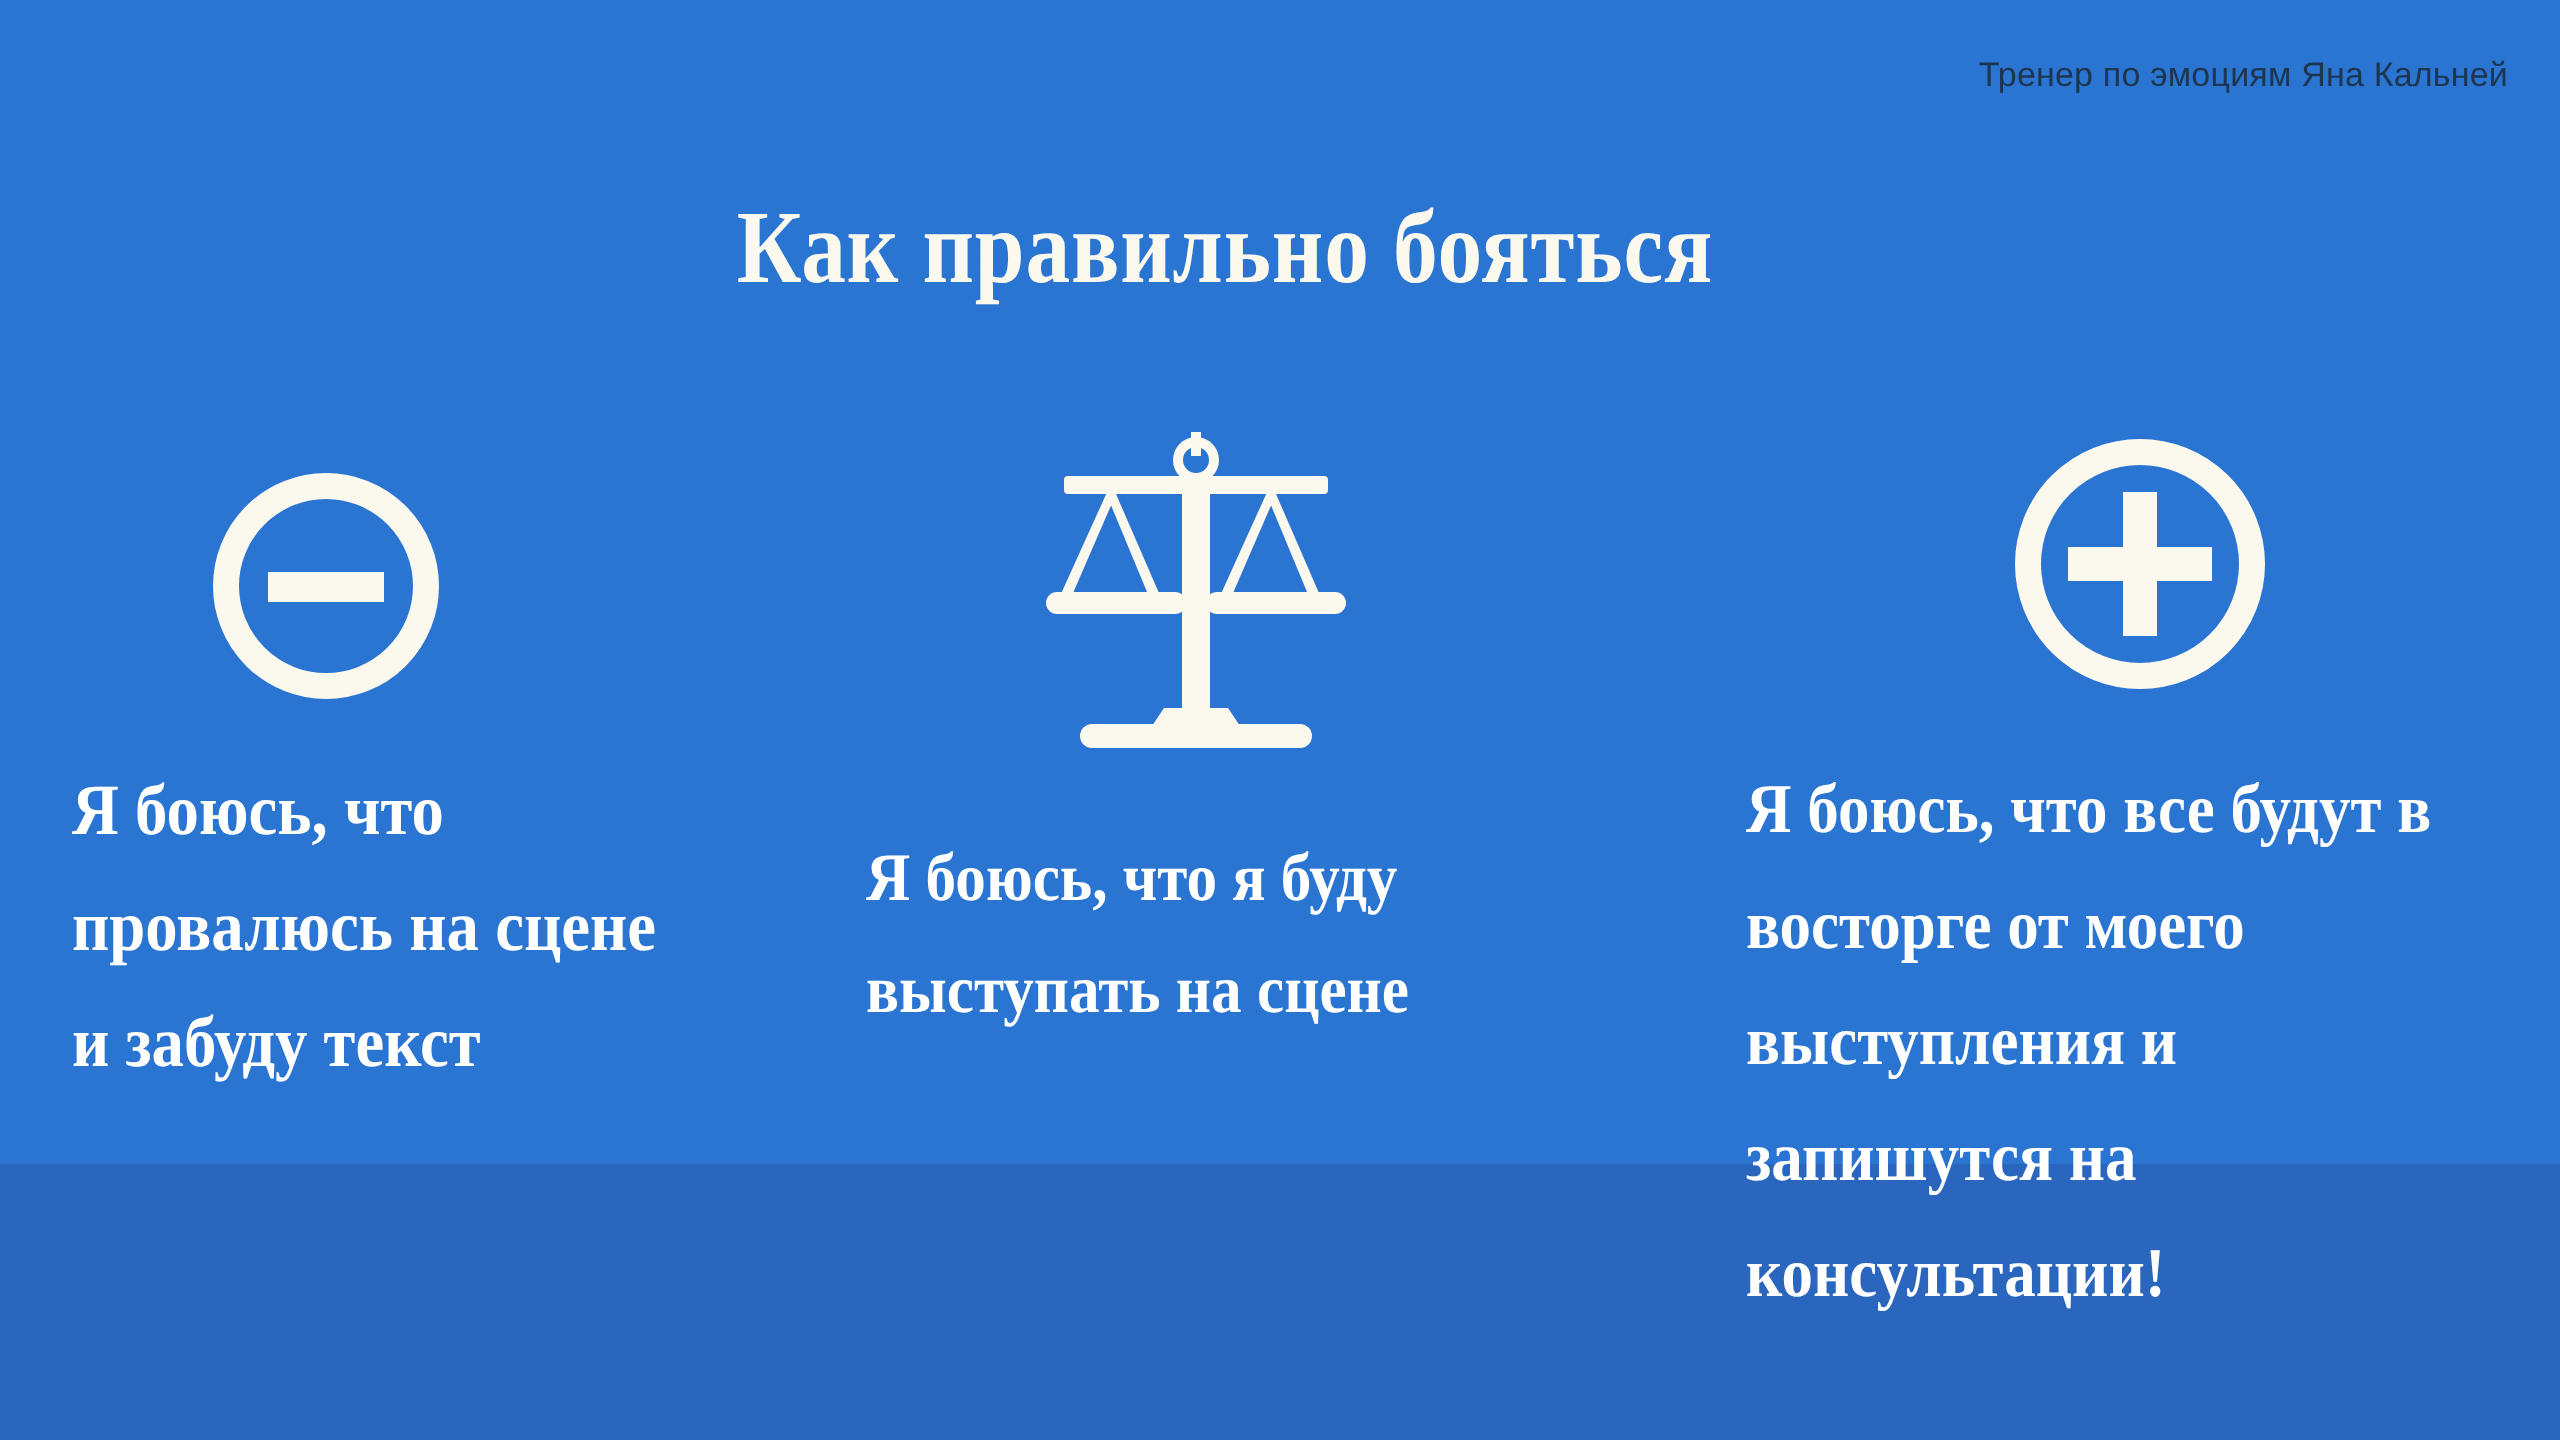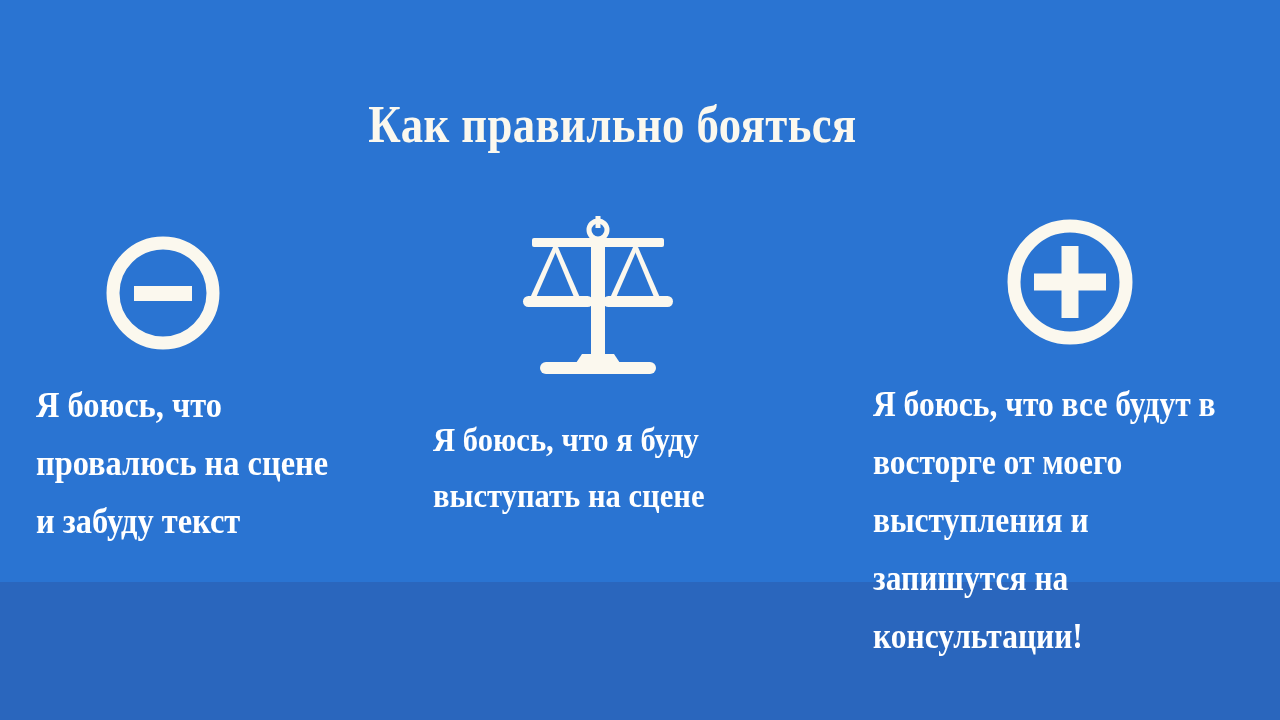--- a/index.html
+++ b/index.html
@@ -108,20 +108,21 @@
   }
 </style>
 </head>
 <body>
 
 <div id="slide">
 
   <div class="band-top"></div>
   <div class="band-bottom"></div>
 
+  <div class="credit">Тренер по эмоциям Яна Кальней</div>
 
   <div class="title">Как правильно бояться</div>
 
   <div class="icon icon-minus">
     <svg viewBox="0 0 118 118" width="118" height="118" aria-hidden="true">
       <circle cx="59" cy="59" r="50" fill="none" stroke="#fbf8ee" stroke-width="13"></circle>
       <rect x="30" y="52" width="58" height="15" fill="#fbf8ee"></rect>
     </svg>
   </div>
 

